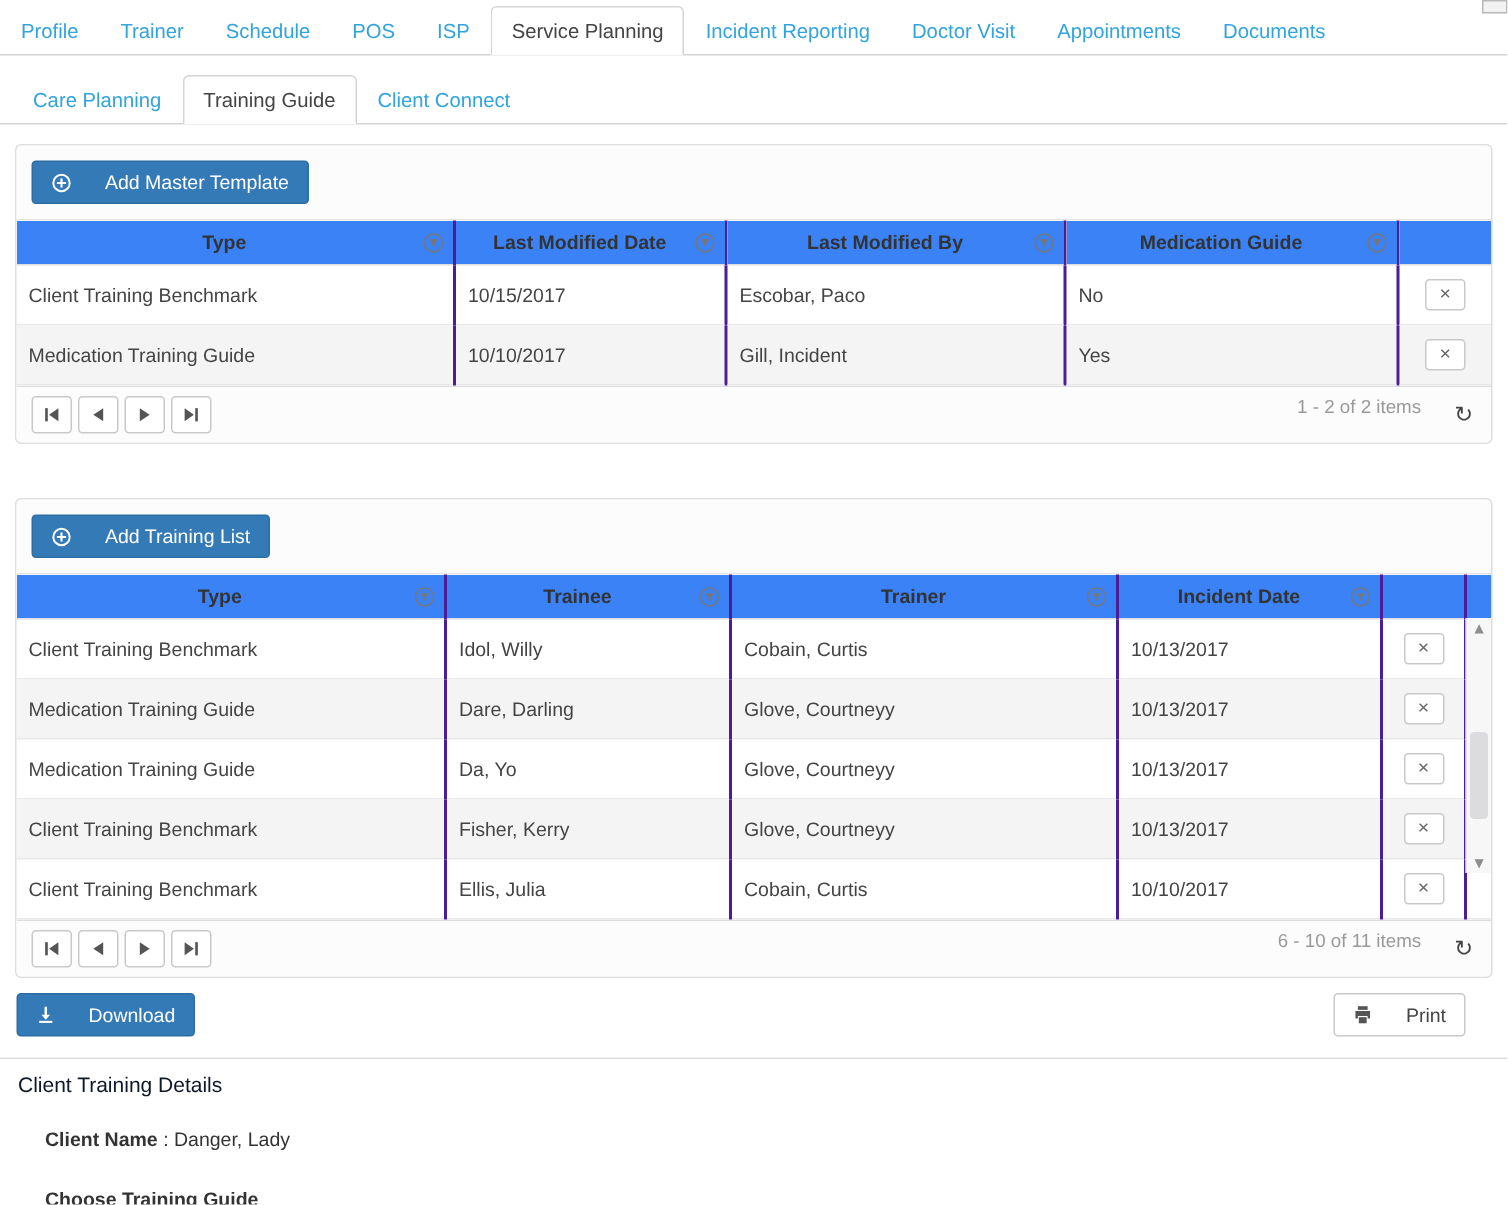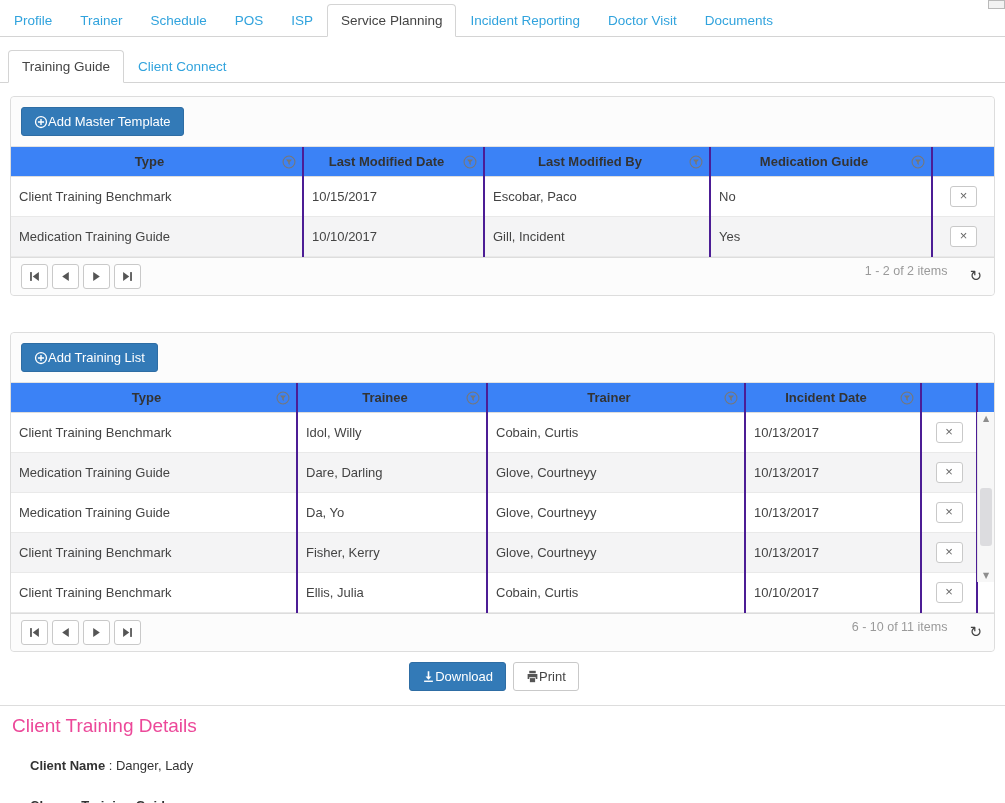--- a/index.html
+++ b/index.html
@@ -25,21 +25,21 @@
   }
   .tab.active { color:#444; background:#fff; border-color:#d4d4d4; 
     border-bottom:1px solid #fff; }
 
   
   .panel { margin:13px 10px 0 10px; border:1px solid #ddd; border-radius:4px; background:#fff; }
   .panel.second { margin-top:36px; }
   .toolbar { padding:10px; background:#fcfcfc; border-bottom:1px solid #e2e2e2;
     border-radius:4px 4px 0 0; }
 
-  .btn { display:inline-flex; align-items:center; gap:0; cursor:pointer;
+  .btn { display:inline-flex; align-items:center; gap:22px; cursor:pointer;
     border-radius:3px; font-size:13px; font-family:"Liberation Sans",sans-serif;
     padding:5px 12px; line-height:17px; }
   .btn-primary { background:#337ab7; border:1px solid #2e6da4; color:#fff; }
   .btn-plain   { background:#fff; border:1px solid #c9c9c9; color:#444; }
 
   .grid-wrap { position:relative; }
   table.grid { width:100%; border-collapse:collapse; table-layout:fixed; }
   table.grid th {
     position:relative; padding:7px 22px 7px 8px; font-weight:bold; color:#333;
     text-align:center; background:#3b82f6; border-bottom:1px solid #ddd;
@@ -75,51 +75,53 @@
     color:#9a9a9a; }
   .pager-btn { width:27px; height:25px; display:flex; align-items:center;
     justify-content:center; border:1px solid #c9c9c9; border-radius:3px;
     background:#fff; cursor:pointer; }
   .pager-status { margin-left:auto; font-size:12.5px; color:#9a9a9a; }
   .refresh-btn { margin-left:16px; border:none; background:transparent; cursor:pointer;
     color:#444; font-size:15px; line-height:15px; padding:0 2px;
     font-family:"DejaVu Sans",sans-serif; }
 
   
-  .actions-row { display:flex; justify-content:center; gap:7px; margin:10px 28px 0 11px; }
+  .actions-row { display:flex; justify-content:space-between; gap:7px; margin:10px 28px 0 11px; }
 
   .divider { border-top:1px solid #ddd; margin-top:14px; }
 
   
-  .details-title { margin:9px 0 0 12px; font-size:19px; font-weight:400; color:#ec4899; }
+  .details-title { margin:9px 0 0 12px; font-size:14px; font-weight:400; color:#0f172a; }
   .client-name-row { margin:21px 0 0 30px; }
   .lbl-bold { font-weight:bold; color:#333; }
   .choose-label { margin:25px 0 7px 30px; font-weight:bold; }
 
   svg { display:block; }
 </style>
 </head>
 <body>
 
 <div class="corner-box"></div>
 
 <nav class="tabbar main-tabbar">
   <div class="tab">Profile</div>
   <div class="tab">Trainer</div>
   <div class="tab">Schedule</div>
   <div class="tab">POS</div>
   <div class="tab">ISP</div>
   <div class="tab active">Service Planning</div>
   <div class="tab">Incident Reporting</div>
   <div class="tab">Doctor Visit</div>
+  <div class="tab">Appointments</div>
   <div class="tab">Documents</div>
 
 </nav>
 
 <nav class="tabbar sub-tabbar">
+  <div class="tab">Care Planning</div>
   <div class="tab active">Training Guide</div>
   <div class="tab">Client Connect</div>
 </nav>
 
 <section class="panel">
   <div class="toolbar">
     <button class="btn btn-primary">
       <svg width="14" height="14" viewBox="0 0 16 16" fill="#fff">
         <path d="M8 1a7 7 0 1 0 0 14A7 7 0 0 0 8 1zm0 1.5a5.5 5.5 0 1 1 0 11 5.5 5.5 0 0 1 0-11zM7.2 4.5h1.6v2.7h2.7v1.6H8.8v2.7H7.2V8.8H4.5V7.2h2.7z"></path>
       </svg>

